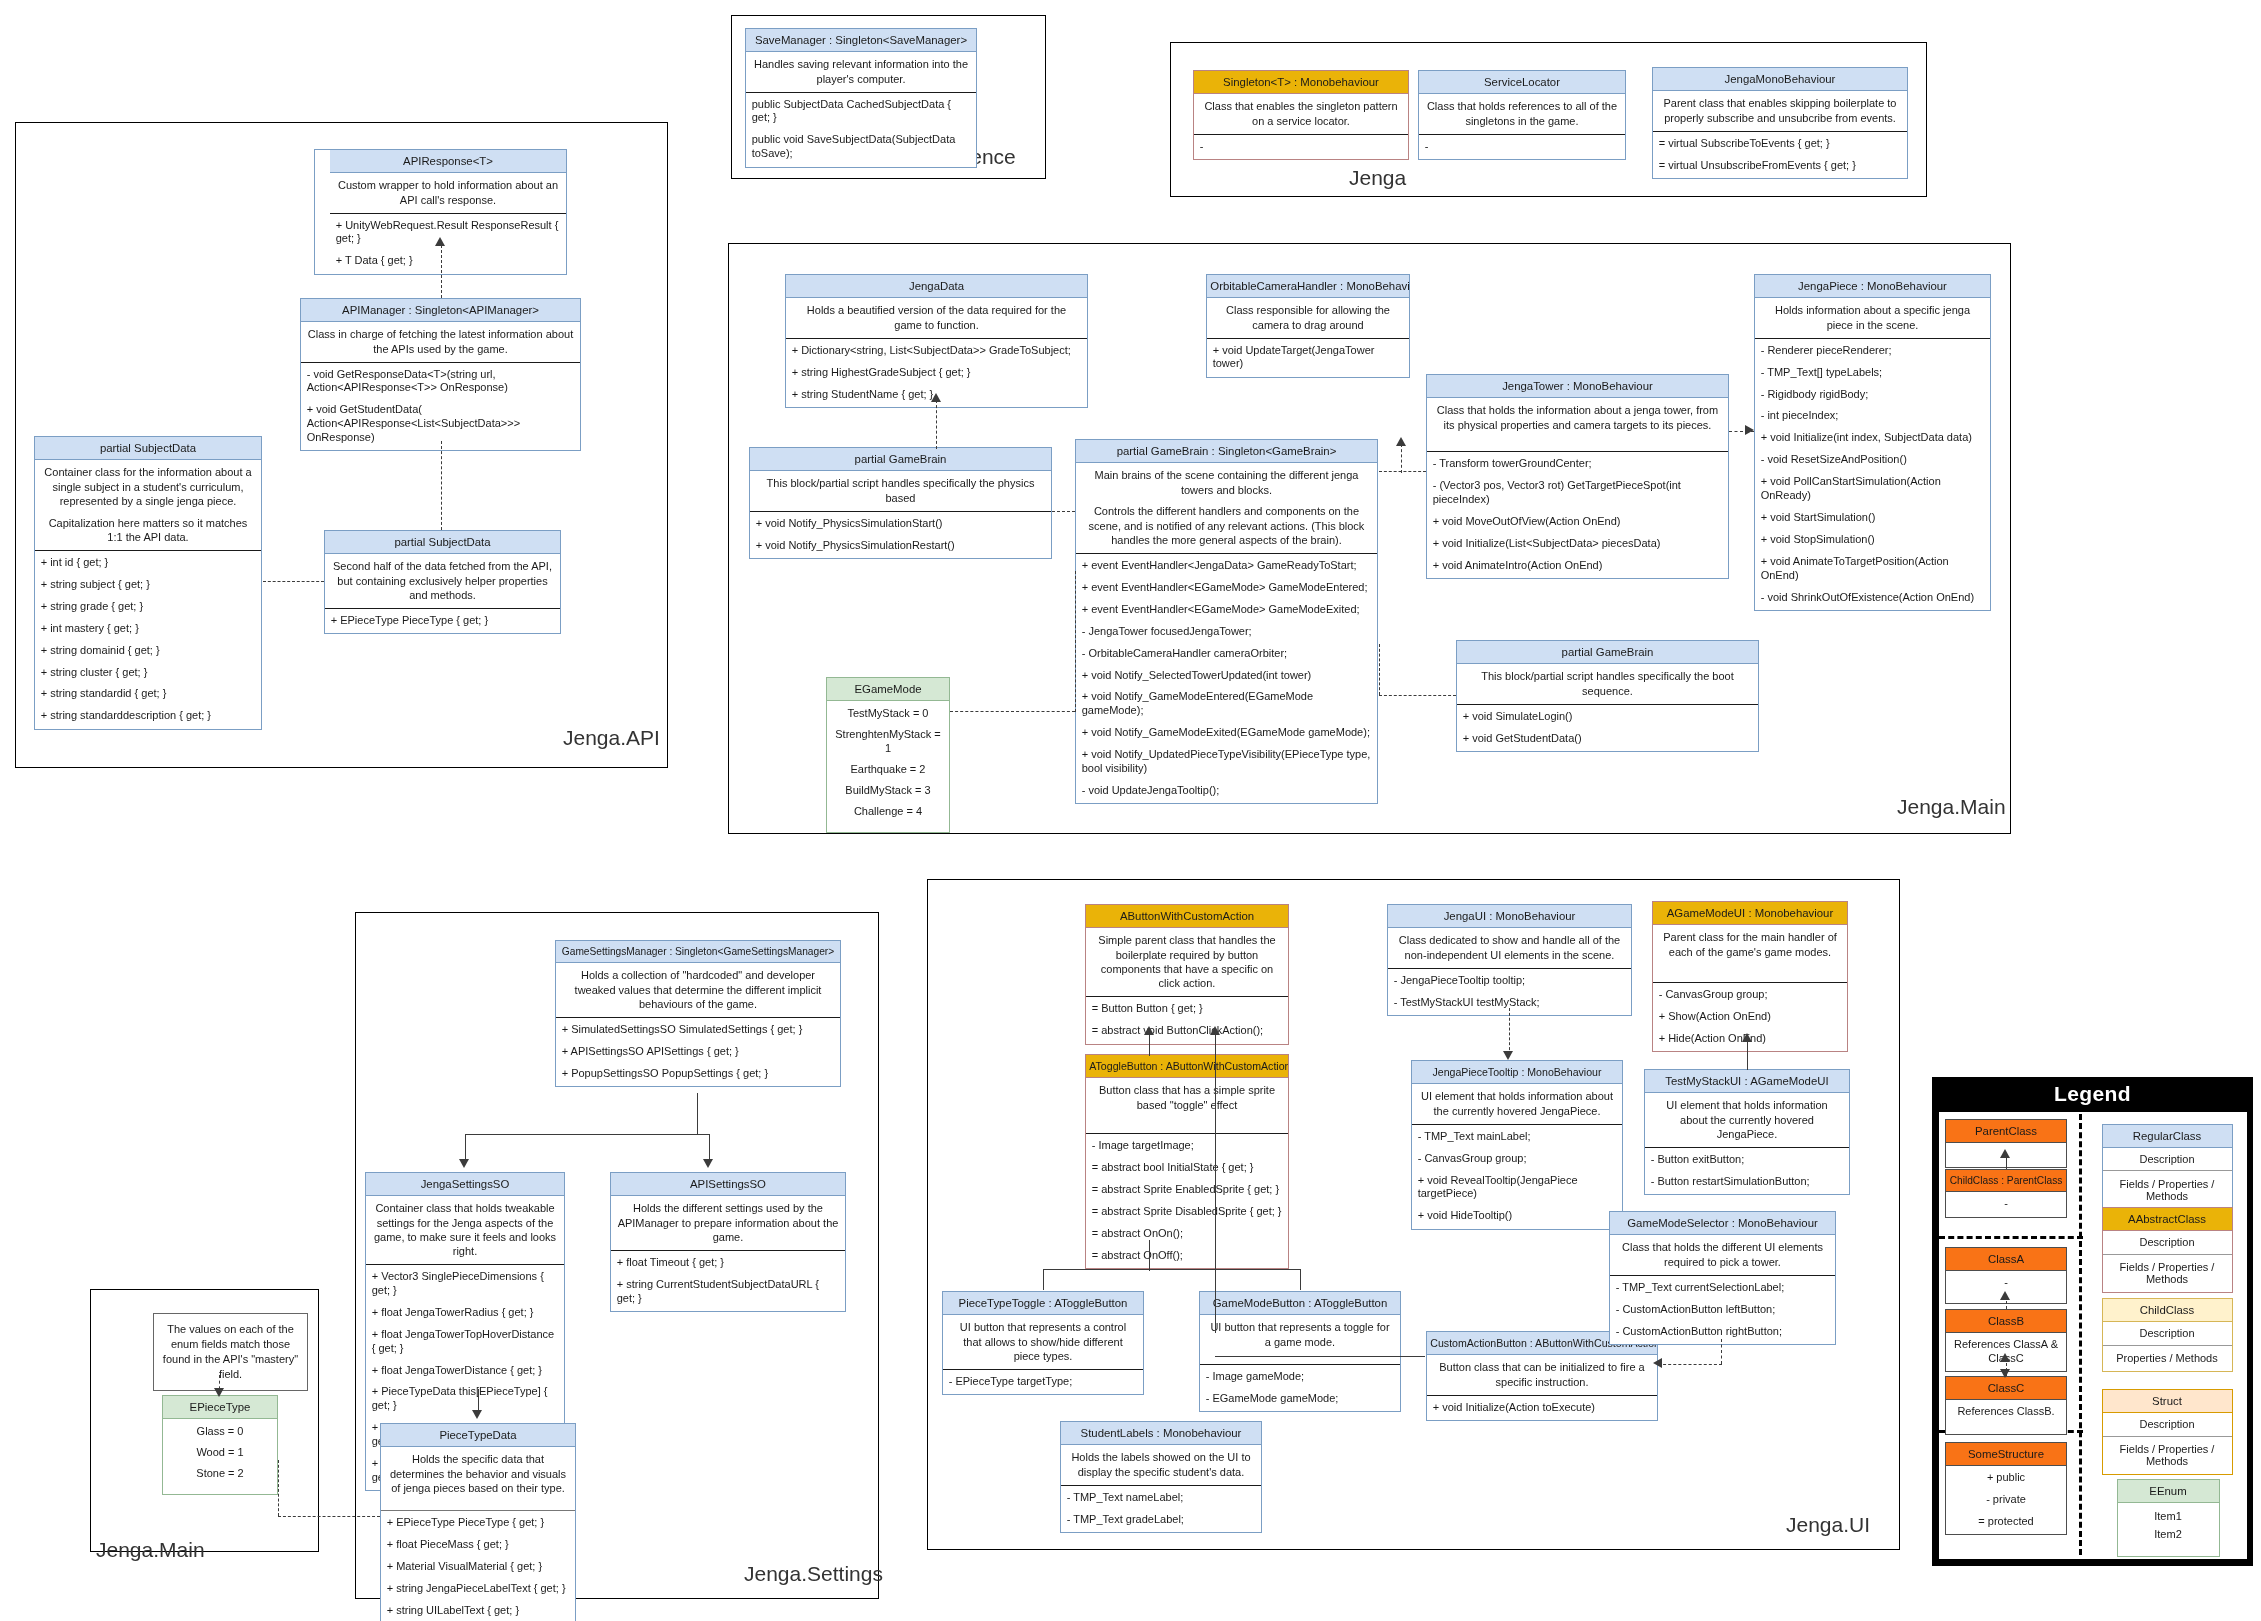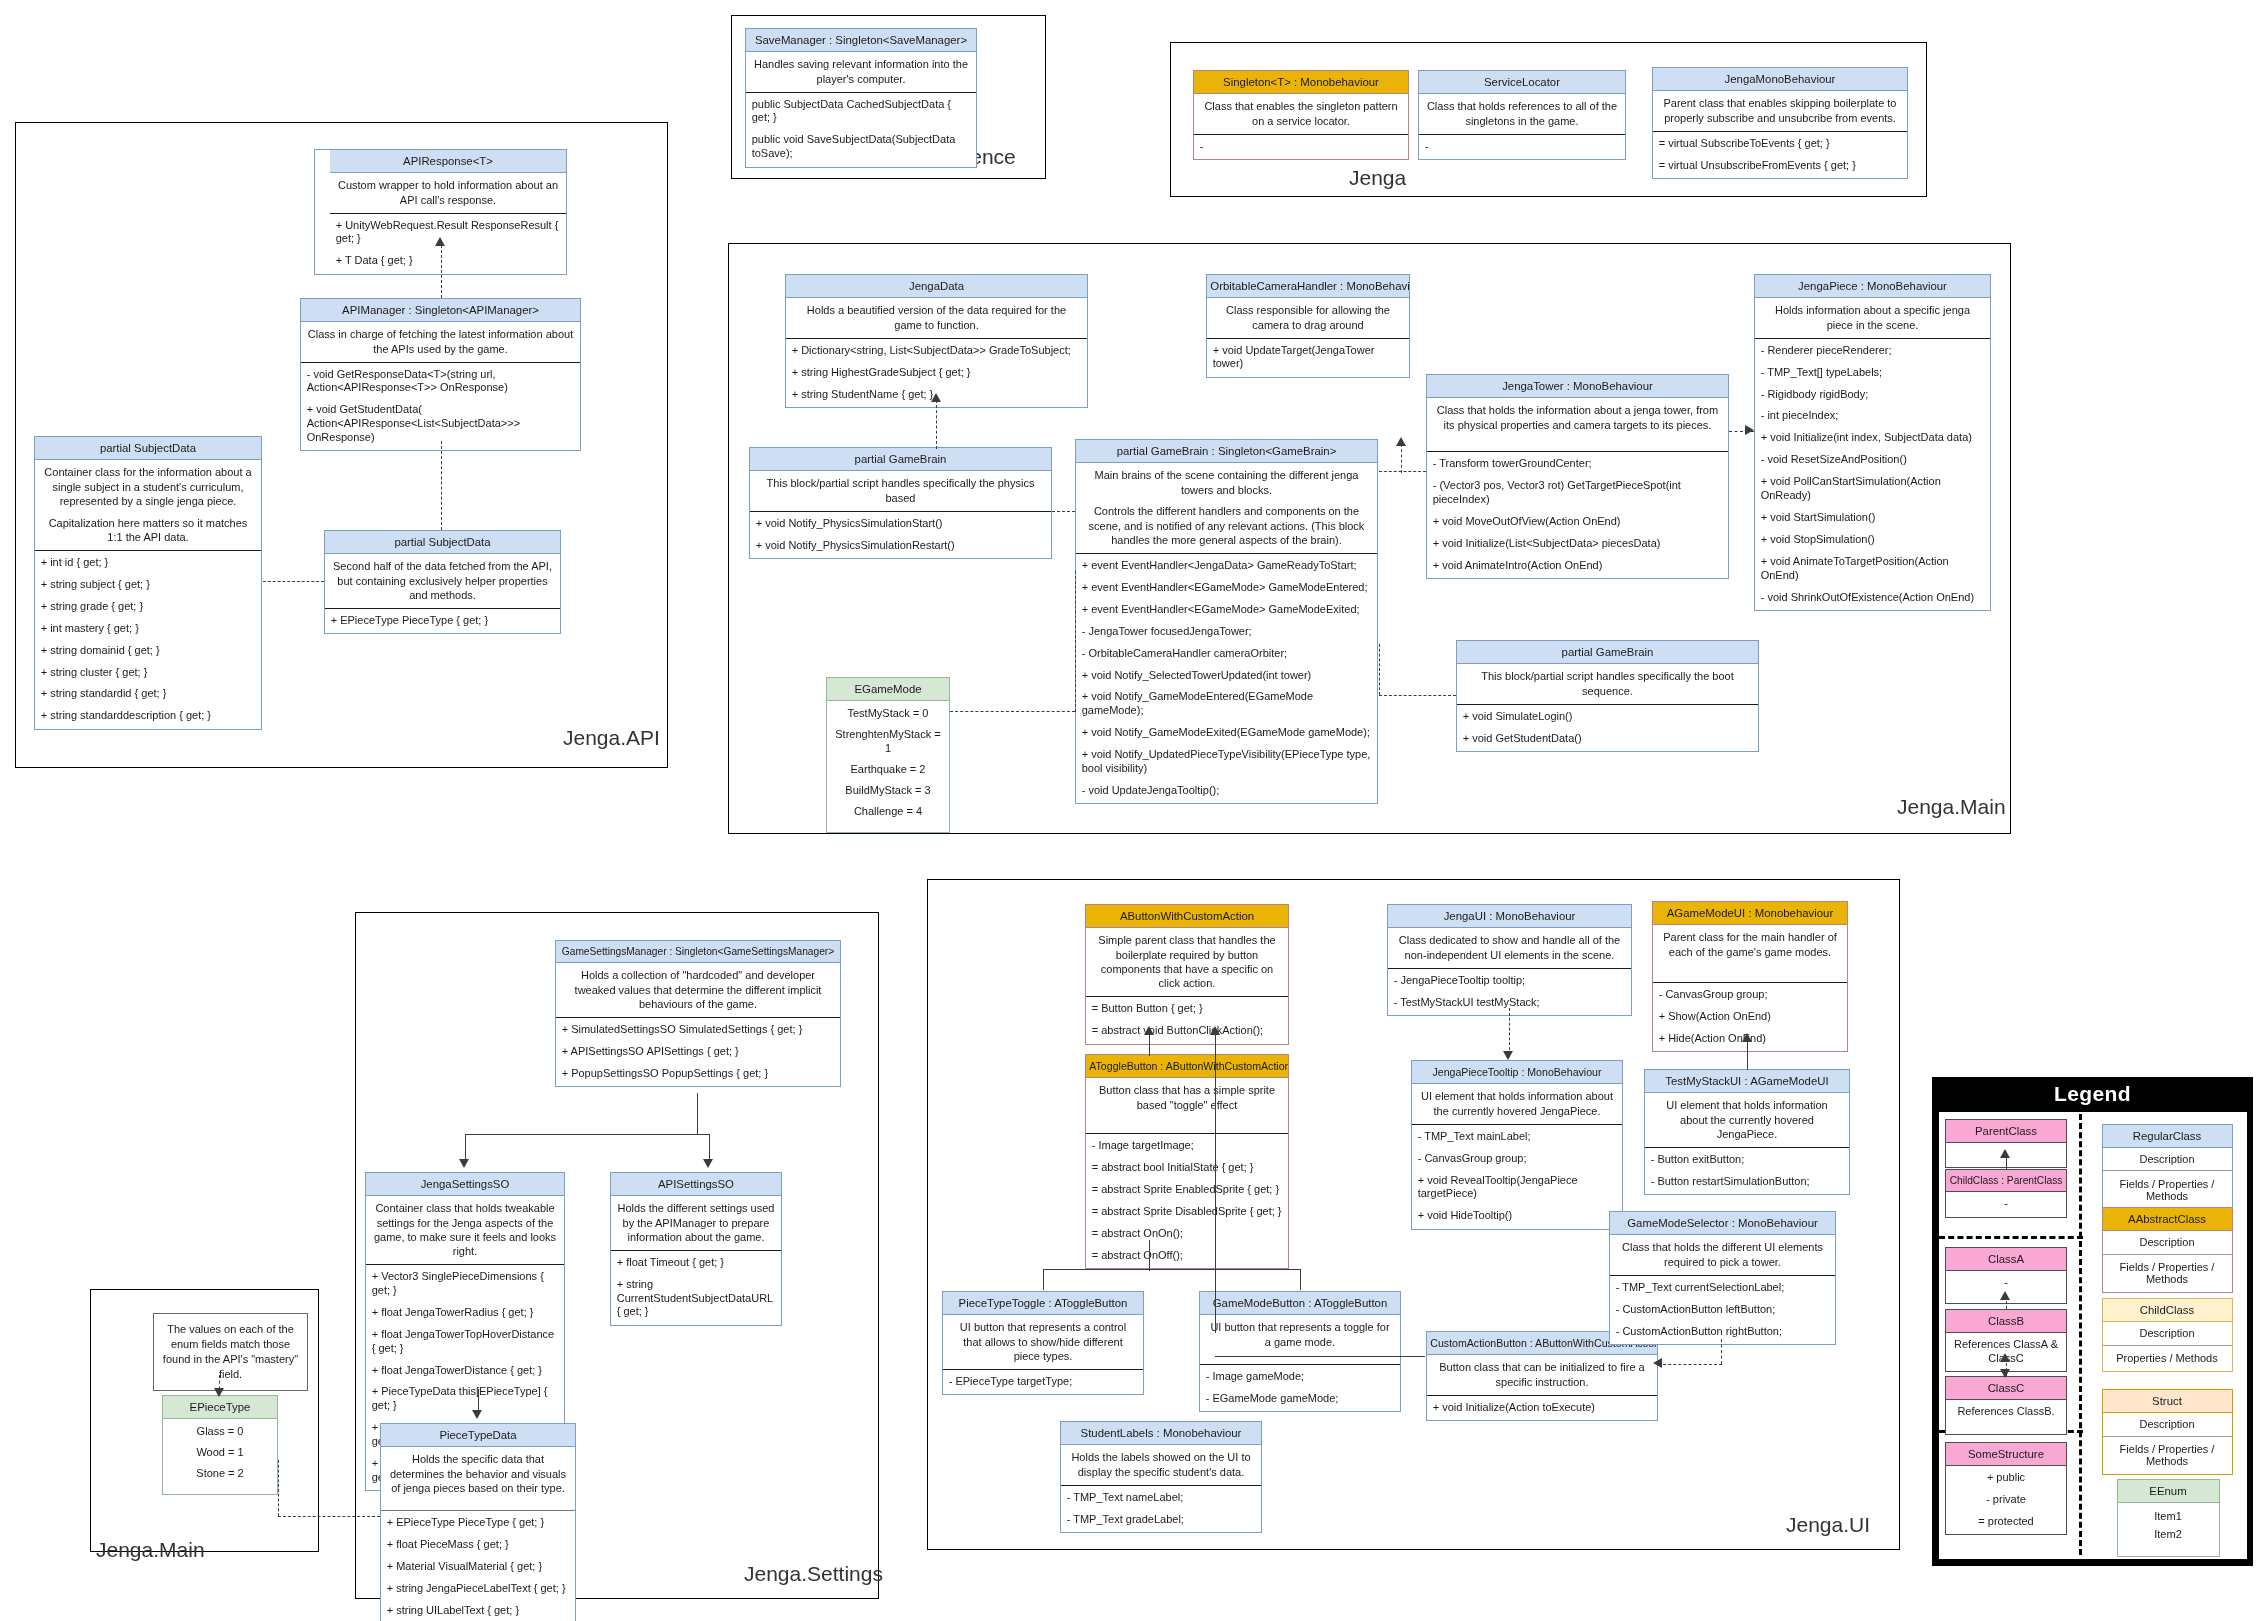--- a/index.html
+++ b/index.html
@@ -37,21 +37,21 @@
   
   .uml.abstract{border-color:#b98383;}
   .uml.abstract .hdr{background:#eab308;border-bottom-color:#b98383;}
   
   .uml.enum{border-color:#93b893;}
   .uml.enum .hdr{background:#d5e8d4;border-bottom-color:#93b893;}
   .uml.enum .members{padding-top:6.5px;}
   .uml.enum .m{text-align:center;margin-bottom:7.3px;}
   
   .uml.plain{border-color:#4d4d4d;}
-  .uml.plain .hdr{background:#f9a8d4;border-bottom:0.8px solid #4d4d4d;}
+  .uml.plain .hdr{background:#f97316;border-bottom:0.8px solid #4d4d4d;}
   
   .uml.iface{border-color:#d6b656;}
   .uml.iface .hdr{background:#fff2cc;border-bottom-color:#d6b656;}
   
   .uml.struct{border-color:#d79b00;}
   .uml.struct .hdr{background:#ffe6cc;border-bottom-color:#d79b00;}
 
   .uml.legendcard .desc{border-bottom:0.8px solid #999;}
   .uml.legendcard .members{text-align:center;font-size:11px;padding:6.5px 4.9px;}
 
@@ -360,21 +360,21 @@
       <div class="m">+ Vector3 SinglePieceDimensions { get; }</div>
       <div class="m">+ float JengaTowerRadius { get; }</div>
       <div class="m">+ float JengaTowerTopHoverDistance  { get; }</div>
       <div class="m">+ float JengaTowerDistance { get; }</div>
       <div class="m">+ PieceTypeData this[EPieceType] { get; }</div>
       <div class="m">+ JengaPiece JengaPiecePrefab { get; }</div>
       <div class="m">+ JengaTower JengaTowerPrefab { get; }</div>
     </div>
   </div>
 
-  <div class="uml" style="left:610px;top:1172px;width:172px;">
+  <div class="uml" style="left:610px;top:1172px;width:236px;">
     <div class="hdr">APISettingsSO</div>
     <div class="desc">
       <p>Holds the different settings used by the APIManager to prepare information about the game.</p>
     </div>
     <div class="members">
       <div class="m">+ float Timeout { get; }</div>
       <div class="m">+ string CurrentStudentSubjectDataURL { get; }</div>
     </div>
   </div>
 

